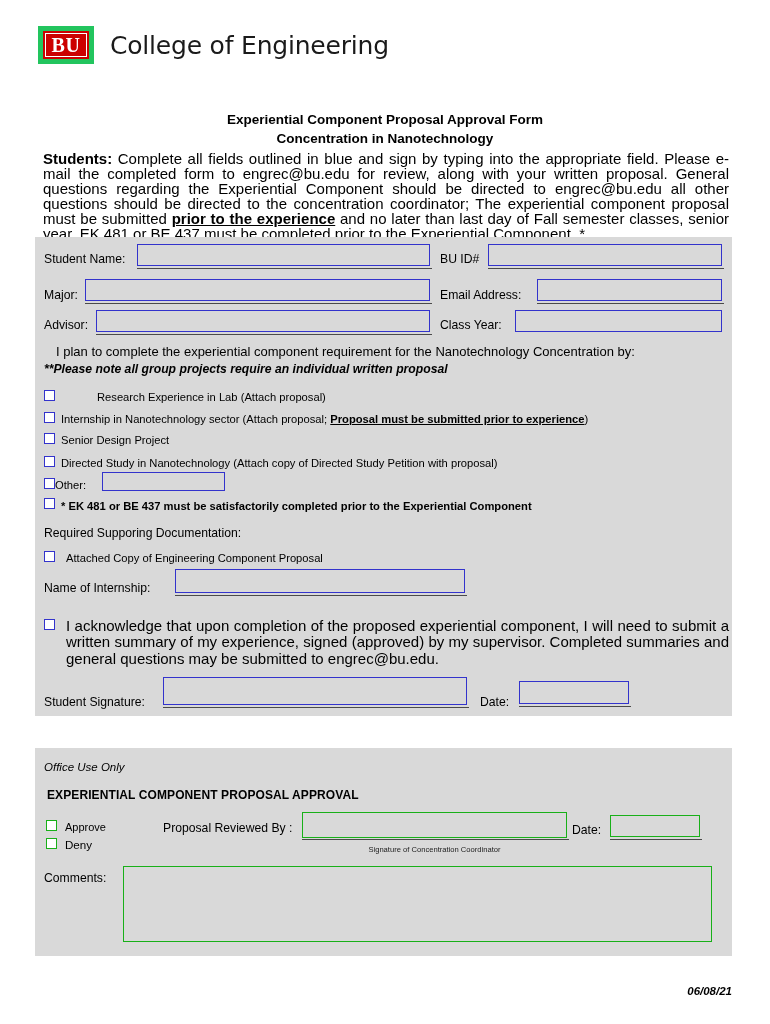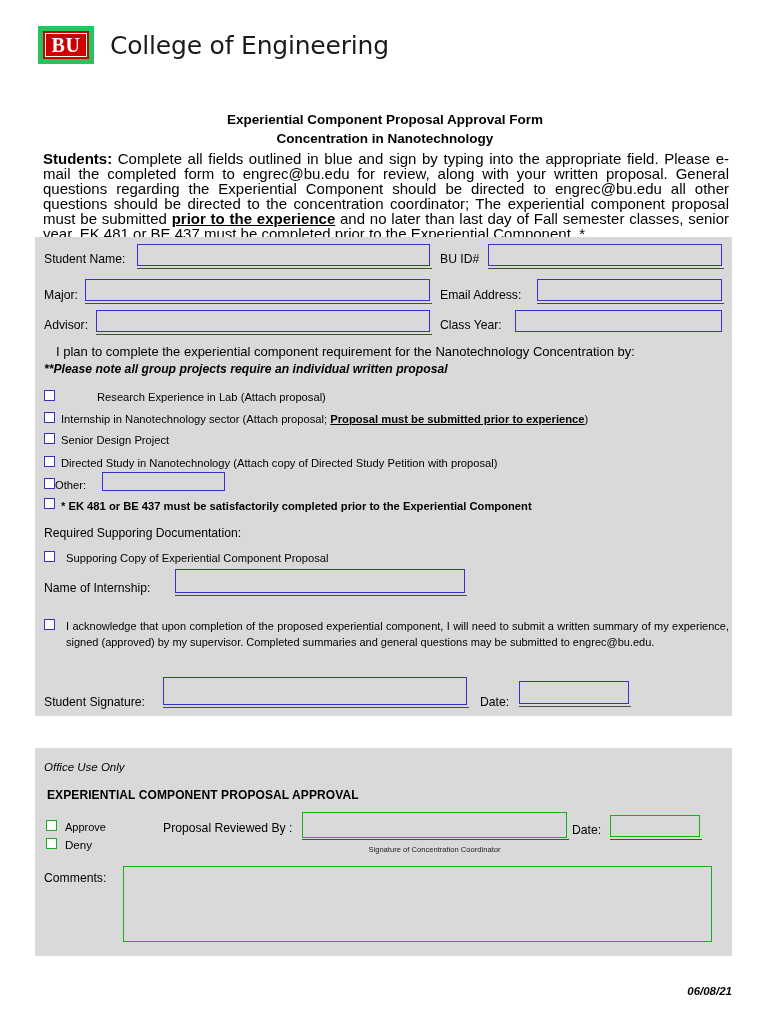--- a/index.html
+++ b/index.html
@@ -244,28 +244,28 @@
 <div class="cbox" style="left:44px; top:478px;"></div>
 <div class="body-text" style="left:55px; top:478px;">Other:</div>
 <div class="fieldbox" style="left:102px; top:472px; width:123px; height:19px;"></div>
 
 <div class="cbox" style="left:44px; top:498px;"></div>
 <div class="body-text bd" style="left:61px; top:499px;">* EK 481 or BE 437 must be satisfactorily completed prior to the Experiential Component</div>
 
 <div class="body-text" style="left:44px; top:526px; font-size:12.2px;">Required Supporing Documentation:</div>
 
 <div class="cbox" style="left:44px; top:551px;"></div>
-<div class="body-text" style="left:66px; top:551px;">Supporing Copy of Experiential Component Proposal</div>
+<div class="body-text" style="left:66px; top:551px;">Attached Copy of Engineering Component Proposal</div>
 
 <div class="lbl" style="left:44px; top:581px;">Name of Internship:</div>
 <div class="fieldbox" style="left:175px; top:569px; width:290px; height:24px;"></div>
 <div class="underline" style="left:175px; top:595px; width:292px;"></div>
 
 <div class="cbox" style="left:44px; top:619px;"></div>
-<div class="body-text wrap" style="left:66px; top:618px; width:663px; text-align:justify; line-height:16.4px; font-size:11px;">I acknowledge that upon completion of the proposed experiential component, I will need to submit a written summary of my experience, signed (approved) by my supervisor. Completed summaries and general questions may be submitted to engrec@bu.edu.</div>
+<div class="body-text wrap" style="left:66px; top:618px; width:663px; text-align:justify; line-height:16.4px; font-size:15px;">I acknowledge that upon completion of the proposed experiential component, I will need to submit a written summary of my experience, signed (approved) by my supervisor. Completed summaries and general questions may be submitted to engrec@bu.edu.</div>
 
 <div class="lbl" style="left:44px; top:695px;">Student Signature:</div>
 <div class="fieldbox" style="left:163px; top:677px; width:304px; height:28px;"></div>
 <div class="underline" style="left:163px; top:707px; width:306px;"></div>
 
 <div class="lbl" style="left:480px; top:695px;">Date:</div>
 <div class="fieldbox" style="left:519px; top:681px; width:110px; height:23px;"></div>
 <div class="underline" style="left:519px; top:706px; width:112px;"></div>
 
 <div class="panel" id="panel-office"></div>

